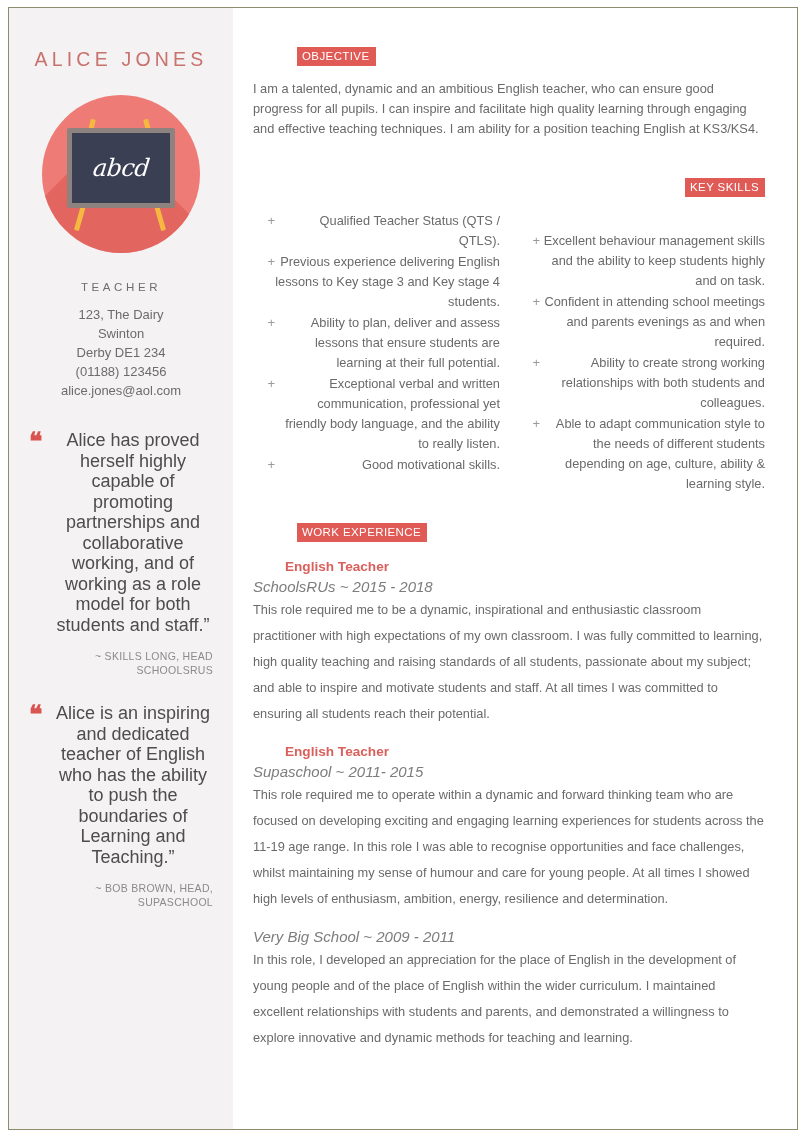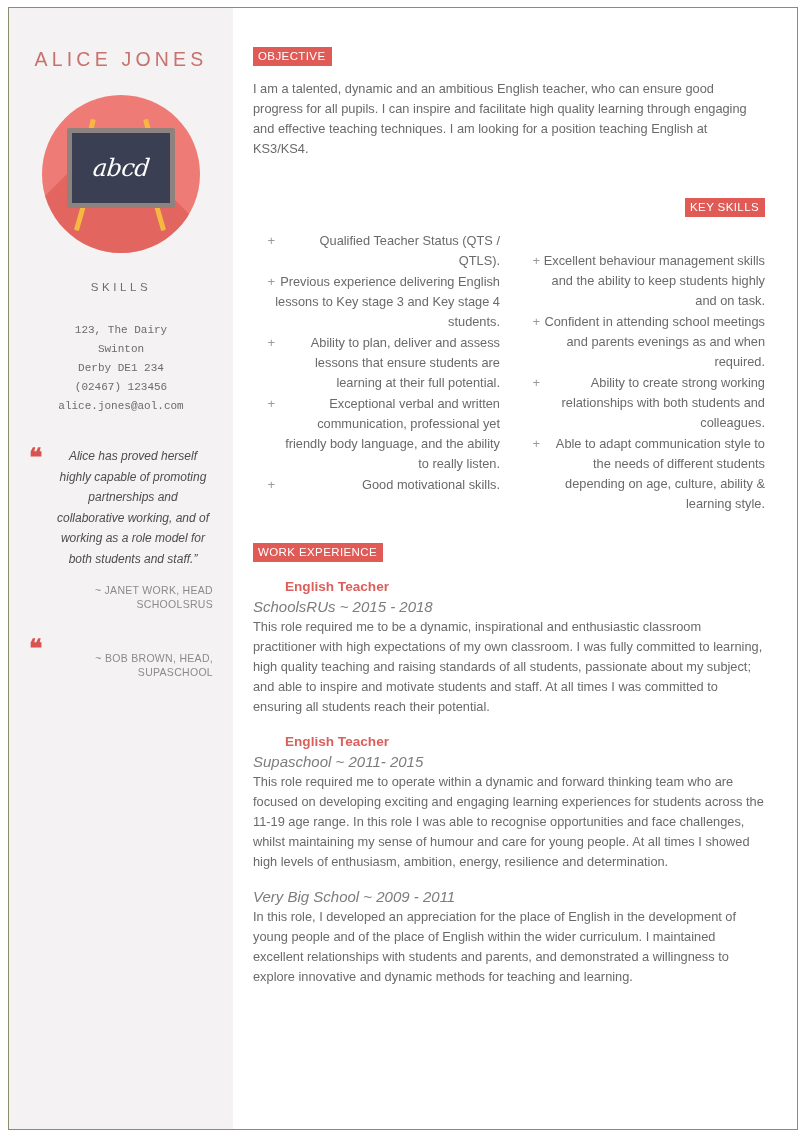--- a/index.html
+++ b/index.html
@@ -118,26 +118,25 @@
   }
 
   .cv-role {
     margin-top: 28px;
     font-size: 11.5px;
     letter-spacing: 3.6px;
     color: #6e6e6e;
   }
 
   .contact-block {
-    margin-top: 28px;
+    margin-top: 12px;
     text-align: center;
-    font-size: 11px;
+    font-size: 13px;
     line-height: 19px;
     color: #6c6c6c;
-    font-family: Liberation Mono, monospace;
   }
 
   .quote-block {
     margin-top: 30px;
     display: flex;
     align-items: flex-start;
     width: 100%;
   }
   .quote-block.second { margin-top: 26px; }
 
@@ -150,24 +149,23 @@
     font-weight: 700;
     padding-top: 3px;
   }
 
   .quote-body {
     flex: 1;
     text-align: center;
   }
 
   .quote-text {
-    font-size: 12px;
+    font-size: 18px;
     line-height: 20.5px;
     color: #4d4d4d;
-    font-style: italic;
   }
 
   .quote-attrib {
     margin-top: 14px;
     font-size: 10.5px;
     letter-spacing: .3px;
     line-height: 14px;
     color: #8b8b8b;
     text-align: right;
   }
@@ -180,20 +178,21 @@
   }
 
   .section-badge {
     display: inline-block;
     background: #e05a56;
     color: #ffffff;
     font-size: 11.5px;
     letter-spacing: .4px;
     padding: 3px 6px 3px 5px;
     line-height: 13px;
+    margin-left: 44px;
   }
 
   .body-text {
     font-size: 12.8px;
     line-height: 20px;
     color: #6a6a6a;
   }
 
   .objective-text { margin-top: 13px; }
 
@@ -248,21 +247,21 @@
   .job-meta {
     font-size: 15px;
     font-style: italic;
     color: #7d7d7d;
     line-height: 19px;
     margin-top: 1px;
   }
 
   .job-desc {
     font-size: 12.8px;
-    line-height: 20px;
+    line-height: 26px;
     color: #6a6a6a;
     margin-top: 1px;
   }
 </style>
 </head>
 <body>
 
 <div class="page-frame">
   <div class="page-inner">
 
@@ -278,52 +277,53 @@
           <div class="board-leg leg-bot-l"></div>
           <div class="board-leg leg-bot-r"></div>
           <div class="board">
             <div class="board-face">
               <span class="board-text">abcd</span>
             </div>
           </div>
         </div>
       </div>
 
-      <div class="cv-role">SKILLS</div>
+      <div class="cv-role">TEACHER</div>
 
       <div class="contact-block">
         <div>123, The Dairy</div>
         <div>Swinton</div>
         <div>Derby DE1 234</div>
-        <div>(02467) 123456</div>
+        <div>(01188) 123456</div>
         <div>alice.jones@aol.com</div>
       </div>
 
       <div class="quote-block">
         <div class="quote-mark">❝</div>
         <div class="quote-body">
           <div class="quote-text">Alice has proved herself highly capable of promoting partnerships and collaborative working, and of working as a role model for both students and staff.”</div>
-          <div class="quote-attrib">~ JANET WORK, HEAD SCHOOLSRUS</div>
+          <div class="quote-attrib">~ SKILLS LONG, HEAD SCHOOLSRUS</div>
         </div>
       </div>
 
       <div class="quote-block second">
         <div class="quote-mark">❝</div>
         <div class="quote-body">
+          <div class="quote-text">Alice is an inspiring and dedicated teacher of English who has the ability to push the boundaries of Learning and Teaching.”</div>
           <div class="quote-attrib">~ BOB BROWN, HEAD, SUPASCHOOL</div>
         </div>
       </div>
 
     </aside>
 
     <main class="main">
 
       <section>
         <div class="section-badge">OBJECTIVE</div>
-        <p class="body-text objective-text">I am a talented, dynamic and an ambitious English teacher, who can ensure good progress for all pupils. I can inspire and facilitate high quality learning through engaging and effective teaching techniques. I am looking for a position teaching English at KS3/KS4.</p>
+        <p class="body-text objective-text">I am a talented, dynamic and an ambitious English teacher, who can ensure good progress for all pupils. I can inspire and facilitate high quality learning through engaging and effective teaching techniques. I am ability for a position teaching English at KS3/KS4.</p>
       </section>
 
       <section class="skills-wrap">
         <div class="section-badge">KEY SKILLS</div>
         <div class="skills-cols">
           <div class="skills-col left">
             <div class="skill-item">
               <span class="skill-plus">+</span>
               <span class="skill-text">Qualified Teacher Status (QTS / QTLS).</span>
             </div>

